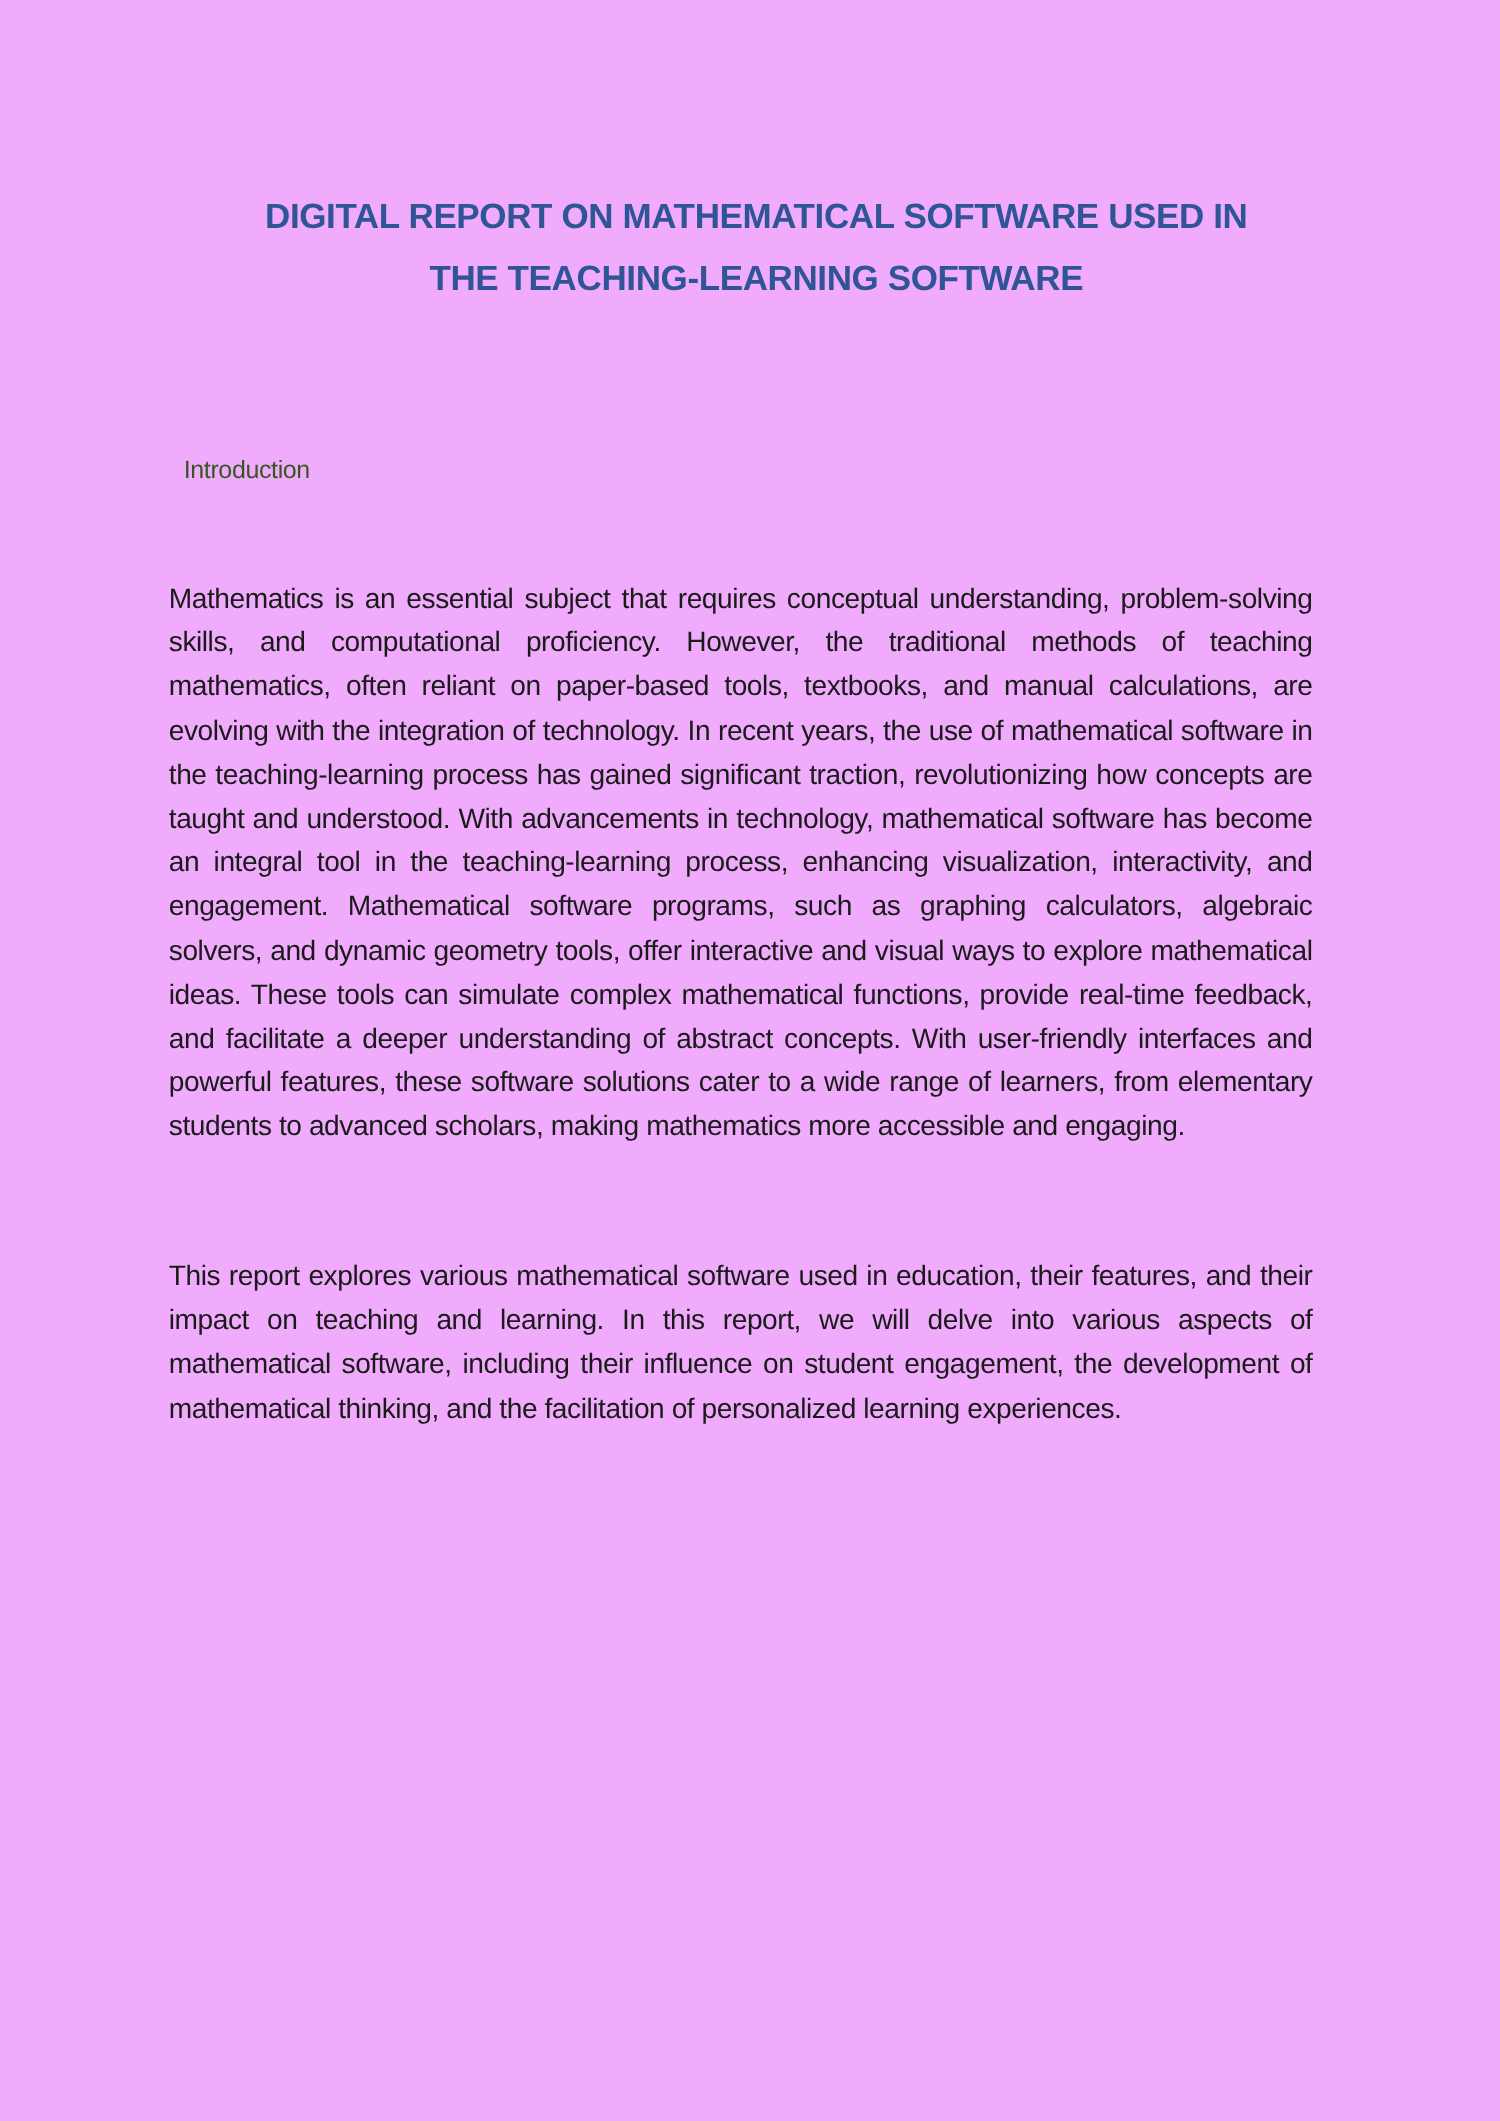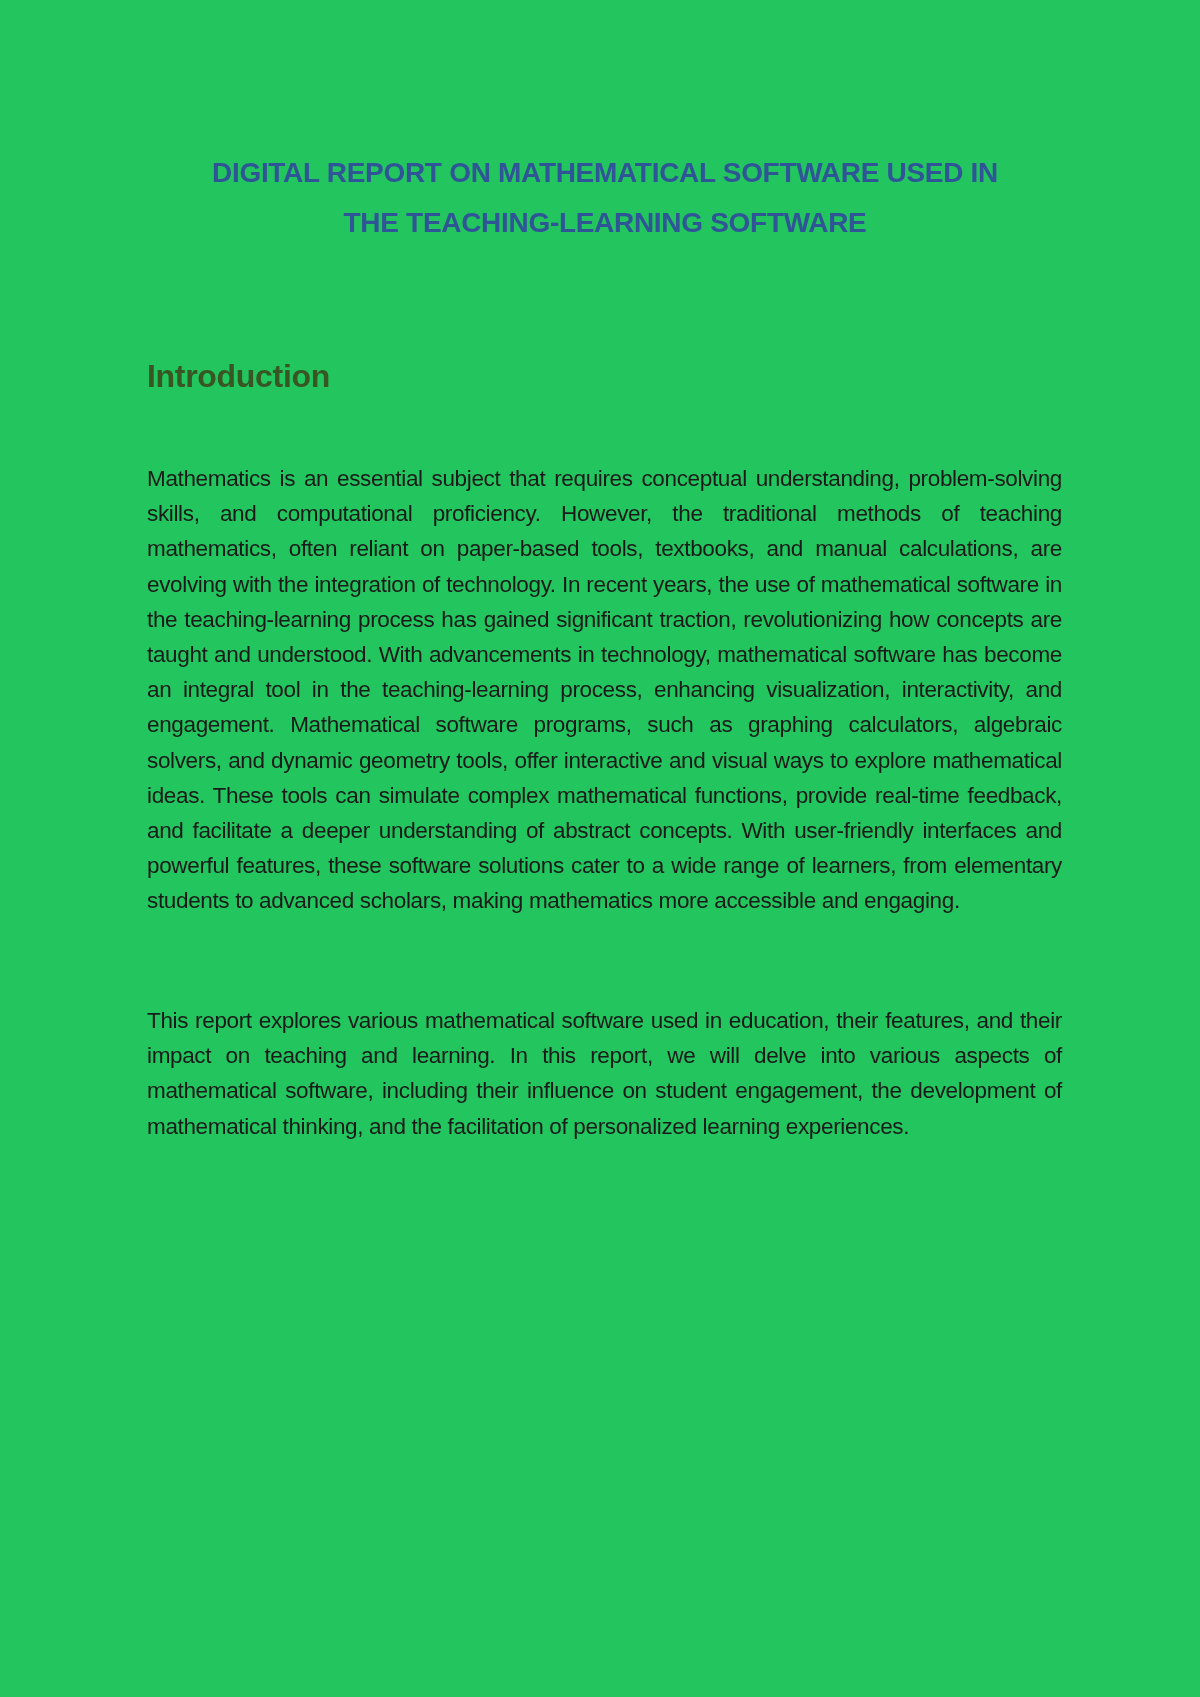--- a/index.html
+++ b/index.html
@@ -14,21 +14,21 @@
       overflow: hidden;
       font-family: "Liberation Sans", sans-serif;
       color: #1a1a1a;
     }
     .page {
       position: absolute;
       left: 0;
       top: 0;
       width: 1200px;
       height: 1697px;
-      background: #22c55e;
+      background: #f0abfc;
     }
     .doc-title {
       position: absolute;
       left: 147px;
       width: 916px;
       top: 148px;
       margin: 0;
       text-align: center;
       font-family: "Liberation Sans", sans-serif;
       font-weight: bold;
@@ -39,29 +39,29 @@
     }
     .doc-title span {
       display: block;
     }
     .section-heading {
       position: absolute;
       left: 147px;
       top: 358px;
       margin: 0;
       font-family: "Liberation Sans", sans-serif;
-      font-weight: bold;
-      font-size: 32px;
+      font-weight: normal;
+      font-size: 20px;
       line-height: 36px;
       letter-spacing: -0.3px;
       color: #375623;
     }
     .body-text {
       position: absolute;
-      left: 147px;
+      left: 135px;
       width: 915px;
       margin: 0;
       font-family: "Liberation Sans", sans-serif;
       font-size: 22.5px;
       line-height: 35.2px;
       text-align: justify;
       letter-spacing: -0.35px;
       color: #1a1a1a;
     }
     .para-1 { top: 461px; }

